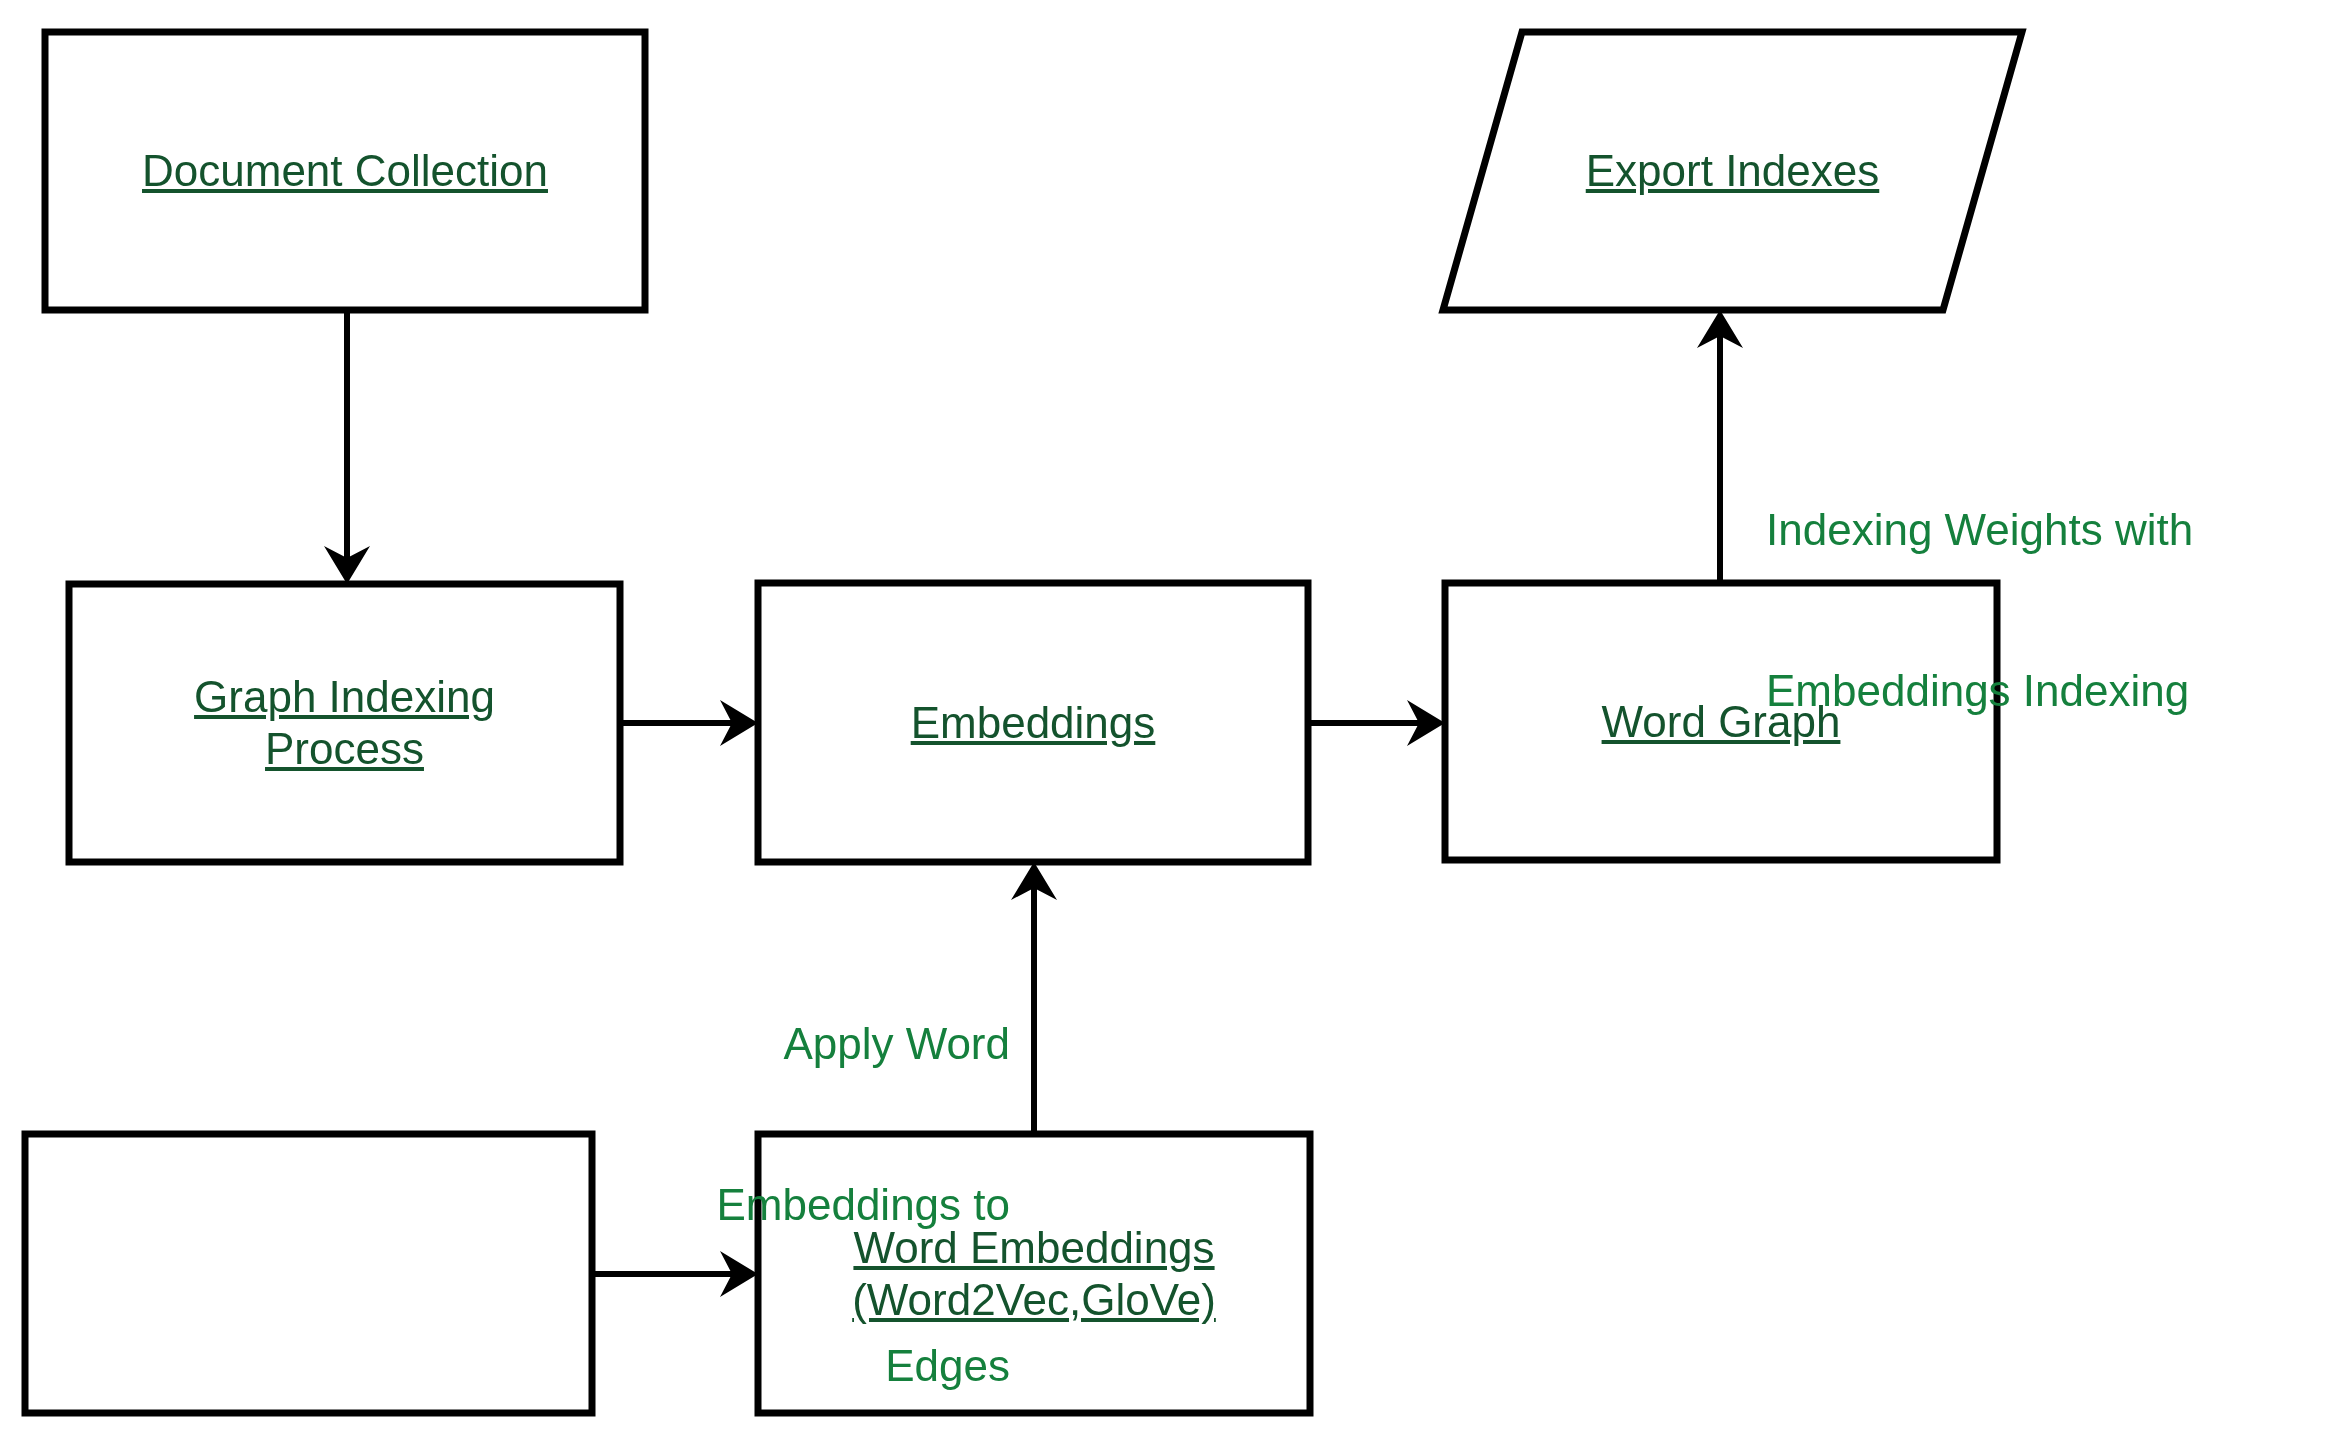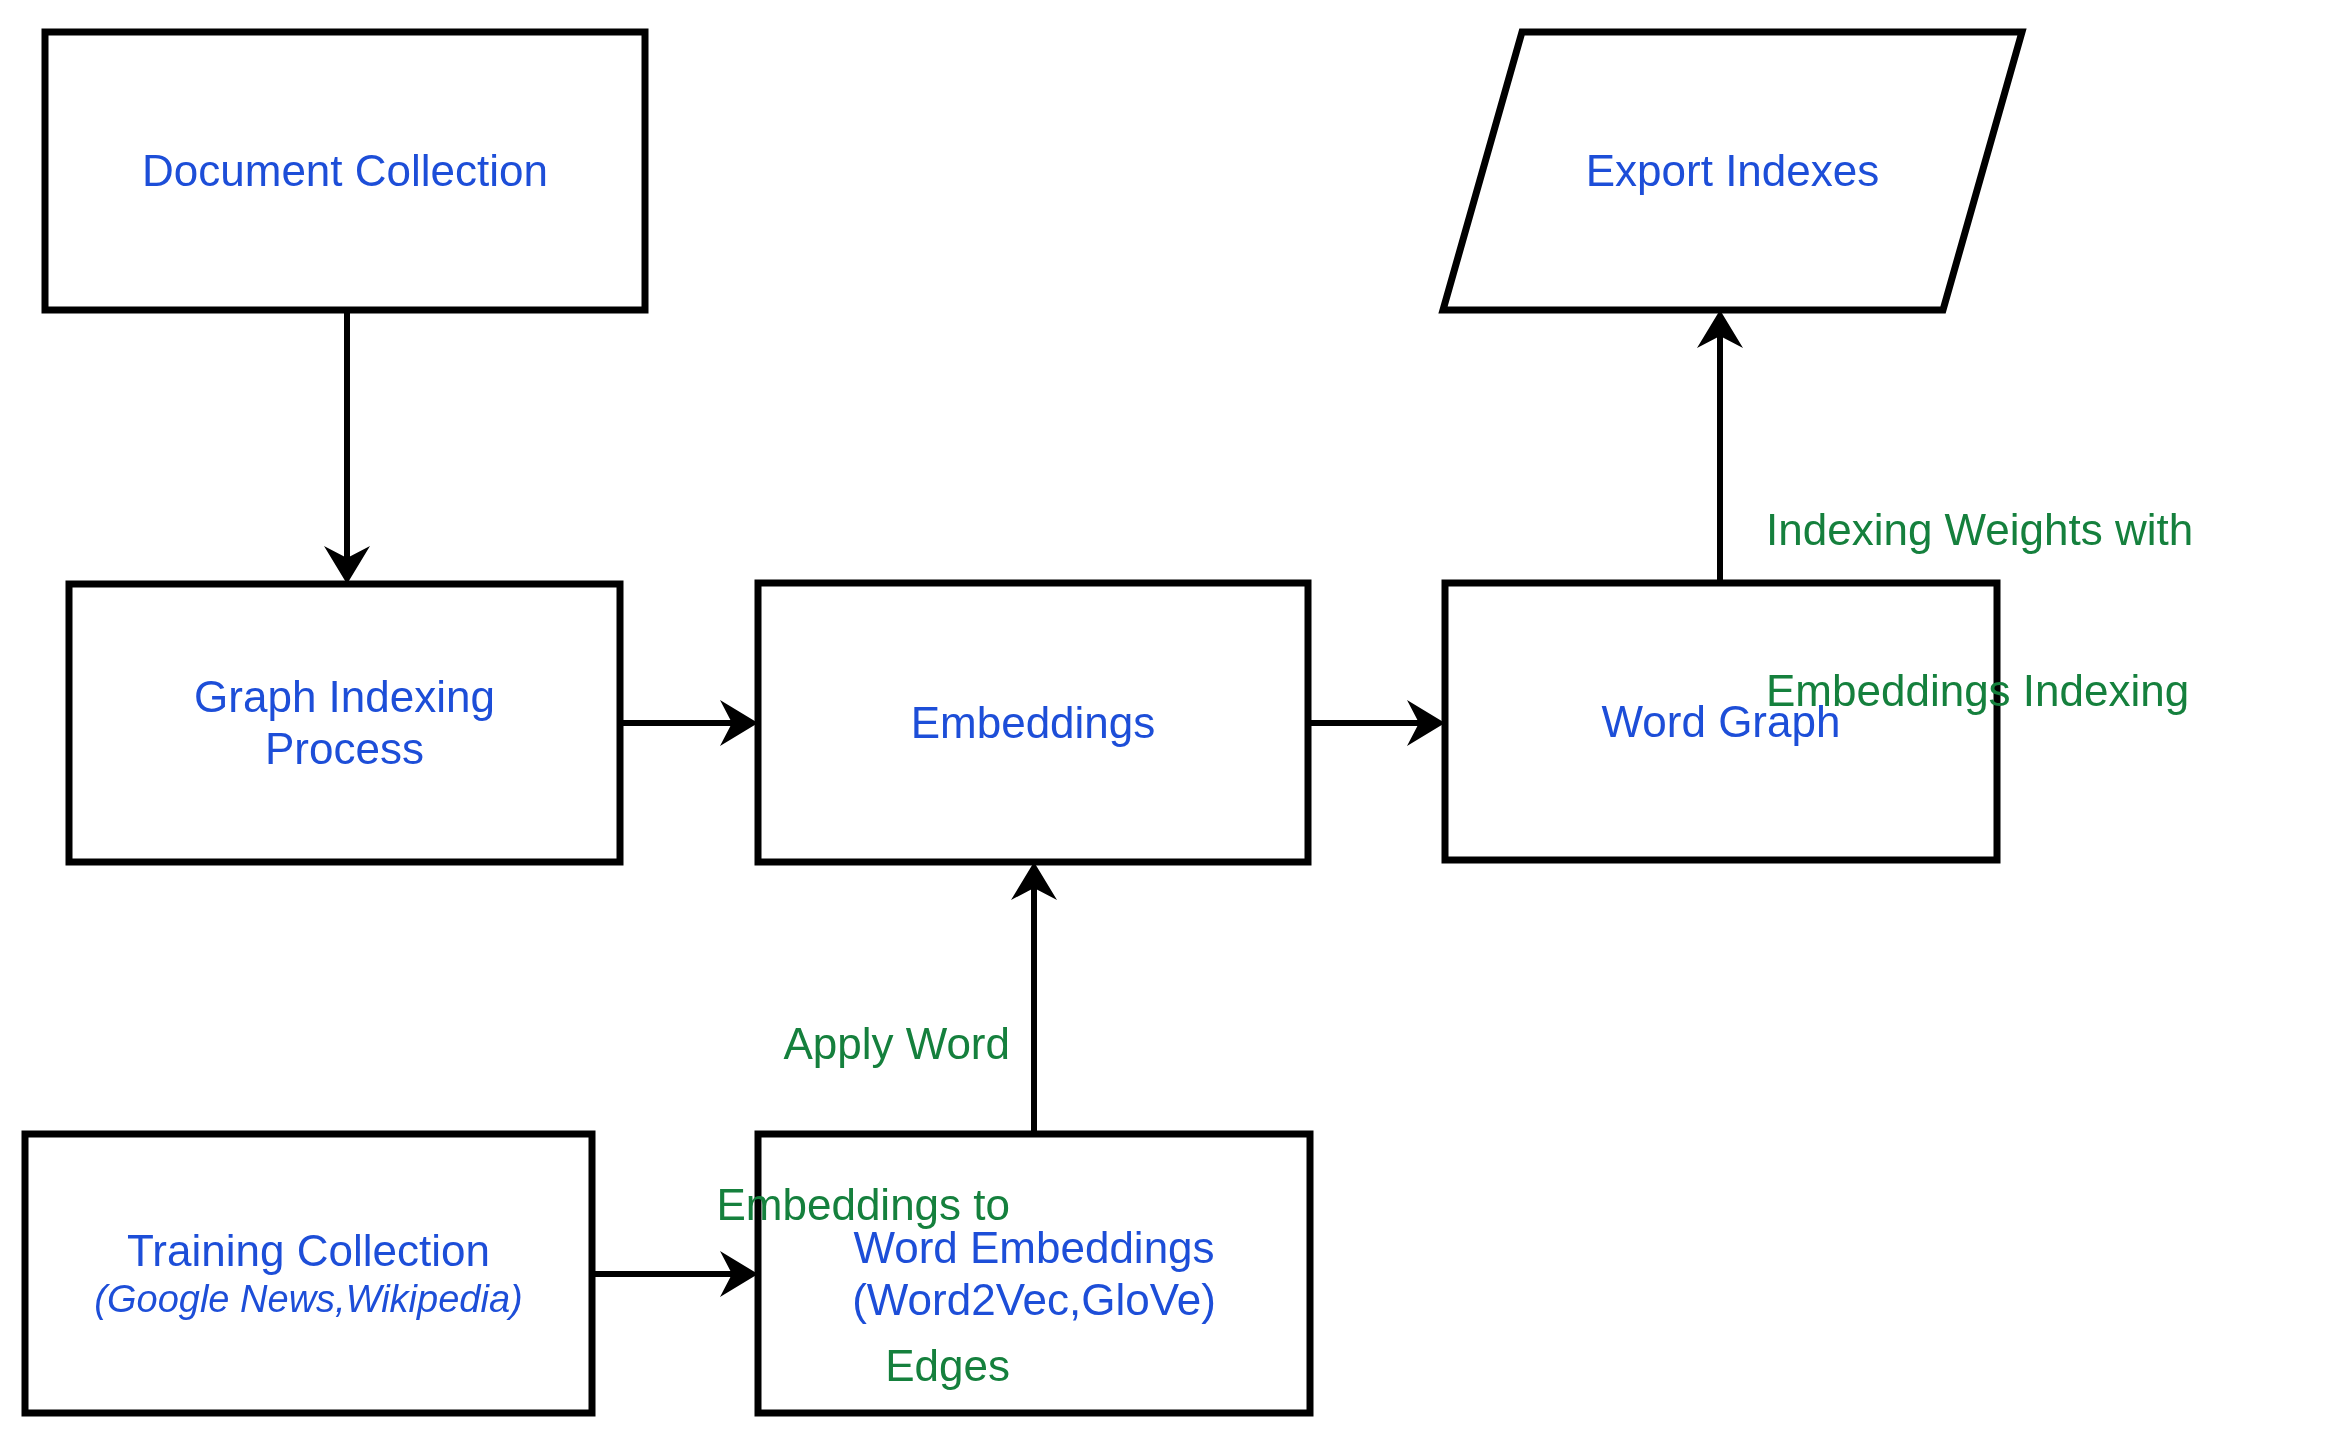--- a/index.html
+++ b/index.html
@@ -25,24 +25,25 @@
     width: 2325px;
     height: 1437px;
   }
   .node-label {
     position: absolute;
     display: flex;
     flex-direction: column;
     align-items: center;
     justify-content: center;
     text-align: center;
-    color: #1d4ed8;
+    color: #14532d;
     line-height: 1.18;
     pointer-events: none;
     white-space: pre;
+    text-decoration: underline;
   }
   .node-label .line-main {
     font-size: 44px;
     font-weight: normal;
   }
   .node-label .line-sub {
     font-size: 38px;
     font-style: italic;
     font-weight: normal;
   }
@@ -129,24 +130,20 @@
   </div>
 
   <div class="node-label" style="left:1445px; top:583px; width:552px; height:277px;">
     <span class="line-main">Word Graph</span>
   </div>
 
   <div class="node-label" style="left:1443px; top:32px; width:579px; height:278px;">
     <span class="line-main">Export Indexes</span>
   </div>
 
-  <div class="node-label" style="left:25px; top:1134px; width:567px; height:279px;">
-    <span class="line-main">Training Collection</span>
-    <span class="line-sub">(Google News,Wikipedia)</span>
-  </div>
 
   <div class="node-label" style="left:758px; top:1134px; width:552px; height:279px;">
     <span class="line-main">Word Embeddings</span>
     <span class="line-main">(Word2Vec,GloVe)</span>
   </div>
 
   <div class="edge-label align-left" style="left:1766px; top:396px; width:550px;">
     <div>Indexing Weights with</div>
     <div>Embeddings Indexing</div>
   </div>

